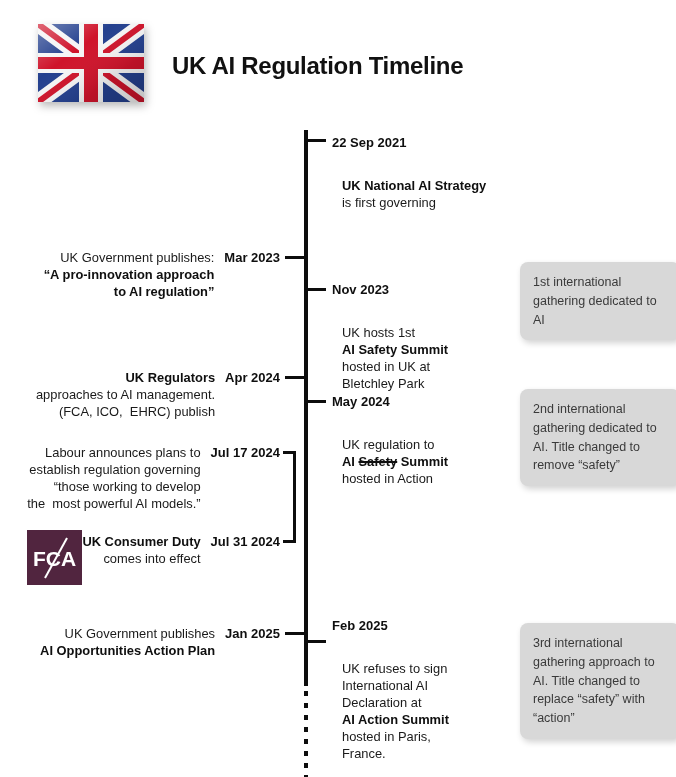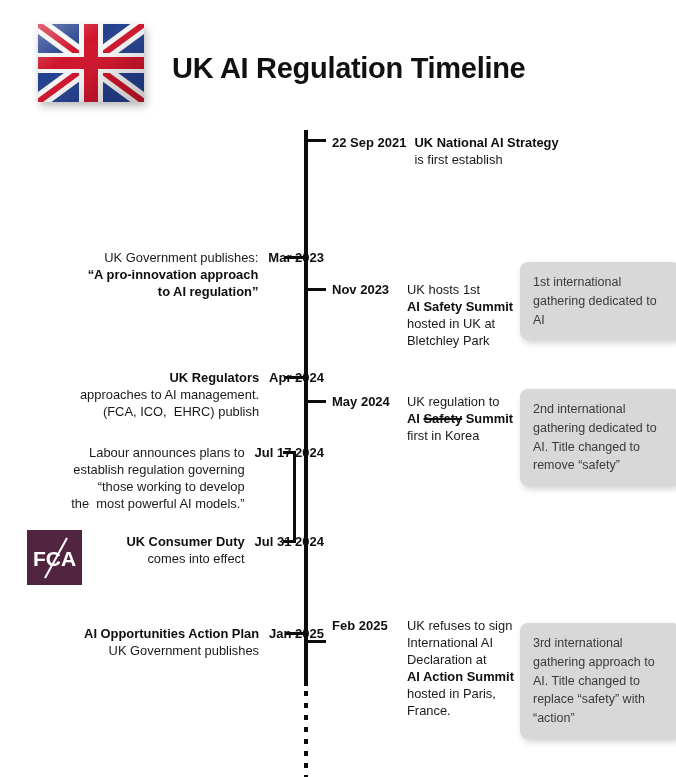--- a/index.html
+++ b/index.html
@@ -3,41 +3,41 @@
 <meta charset="utf-8">
 <style>
   html,body{margin:0;padding:0;background:#ffffff;}
   .canvas{
     position:relative;width:676px;height:777px;background:#ffffff;overflow:hidden;
     font-family:"Liberation Sans", sans-serif;color:#141414;
   }
   
   .flag{position:absolute;left:38px;top:24px;width:106px;height:78px;
         filter:drop-shadow(2px 4px 4px rgba(0,0,0,.28));}
-  .page-title{position:absolute;left:172px;top:52px;font-size:29px;font-weight:800;
+  .page-title{position:absolute;left:172px;top:52px;font-size:24px;font-weight:800;
         letter-spacing:-.3px;color:#111;white-space:nowrap;}
   
   .tl-line{position:absolute;left:304px;top:130px;width:4px;height:556px;background:#0d0d0d;}
   .tl-dash{position:absolute;left:304px;top:691px;width:4px;height:86px;
         background:repeating-linear-gradient(to bottom,#0d0d0d 0 5px,transparent 5px 12px);}
   .tick{position:absolute;height:3px;background:#0d0d0d;}
   .tick.r{left:306px;width:20px;}
   .tick.l{left:285px;width:21px;}
   
   .bracket-v{position:absolute;left:293px;top:451px;width:3px;height:92px;background:#0d0d0d;}
   .bracket-h{position:absolute;left:283px;width:13px;height:3px;background:#0d0d0d;}
   
   .row{position:absolute;display:flex;align-items:flex-start;font-size:12.9px;line-height:17px;}
   .row .date{font-weight:700;font-size:13px;white-space:nowrap;line-height:17px;color:#0f0f0f;}
-  .row.right{left:332px;gap:8px;}
+  .row.right{left:332px;gap:26px;flex-direction:column;}
   .row.right .date{min-width:67px;}
-  .row.left{left:0;width:280px;justify-content:flex-end;gap:10px;padding-left:44px;}
+  .row.left{left:0;width:280px;justify-content:flex-end;gap:10px;}
   .row.left .desc{text-align:right;}
   .row.left .date{text-align:left;}
-  .line{white-space:pre;color:#1a1a1a;}
+  .line{white-space:pre;color:#1a1a1a;margin-left:10px;}
   .line.b{font-weight:700;color:#0f0f0f;}
   .line s{text-decoration-thickness:2px;text-align:center;}
   
   .callout{position:absolute;left:520px;width:160px;background:#d8d8d8;border-radius:8px;
         box-shadow:2px 3px 6px rgba(0,0,0,.18);box-sizing:border-box;padding:11px 13px;
         font-size:12.5px;line-height:1.5;color:#3a3a3a;}
   
   .fca{position:absolute;left:27px;top:530px;width:55px;height:55px;}
 </style>
 </head>
@@ -77,40 +77,40 @@
   <div class="tick r" style="top:640px"></div>
 
   <div class="bracket-v"></div>
   <div class="bracket-h" style="top:451px"></div>
   <div class="bracket-h" style="top:540px"></div>
 
   <div class="row right" style="top:134px">
     <div class="date">22 Sep 2021</div>
     <div class="desc">
       <div class="line b">UK National AI Strategy</div>
-      <div class="line">is first establish</div>
+      <div class="line">is first governing</div>
     </div>
   </div>
 
   <div class="row right" style="top:281px">
     <div class="date">Nov 2023</div>
     <div class="desc">
       <div class="line">UK hosts 1st</div>
       <div class="line b">AI Safety Summit</div>
       <div class="line">hosted in UK at</div>
       <div class="line">Bletchley Park</div>
     </div>
   </div>
 
   <div class="row right" style="top:393px">
     <div class="date">May 2024</div>
     <div class="desc">
       <div class="line">UK regulation to</div>
       <div class="line b"><span>AI </span><s>Safety</s><span> Summit</span></div>
-      <div class="line">first in Korea</div>
+      <div class="line">hosted in Action</div>
     </div>
   </div>
 
   <div class="row right" style="top:617px">
     <div class="date">Feb 2025</div>
     <div class="desc">
       <div class="line">UK refuses to sign</div>
       <div class="line">International AI</div>
       <div class="line">Declaration at</div>
       <div class="line b">AI Action Summit</div>
@@ -150,22 +150,22 @@
   <div class="row left" style="top:533px">
     <div class="desc">
       <div class="line b">UK Consumer Duty</div>
       <div class="line">comes into effect</div>
     </div>
     <div class="date">Jul 31 2024</div>
   </div>
 
   <div class="row left" style="top:625px">
     <div class="desc">
+      <div class="line">UK Government publishes</div>
       <div class="line b">AI Opportunities Action Plan</div>
-      <div class="line">UK Government publishes</div>
     </div>
     <div class="date">Jan 2025</div>
   </div>
 
   <div class="callout" style="top:262px;min-height:76px">1st international gathering dedicated to AI</div>
   <div class="callout" style="top:389px;min-height:78px">2nd international gathering dedicated to AI. Title changed to remove “safety”</div>
   <div class="callout" style="top:623px;min-height:108px">3rd international gathering approach to AI. Title changed to replace “safety” with “action”</div>
 
   <svg class="fca" viewBox="0 0 55 55" aria-hidden="true">
     <rect width="55" height="55" fill="#51253F"></rect>

